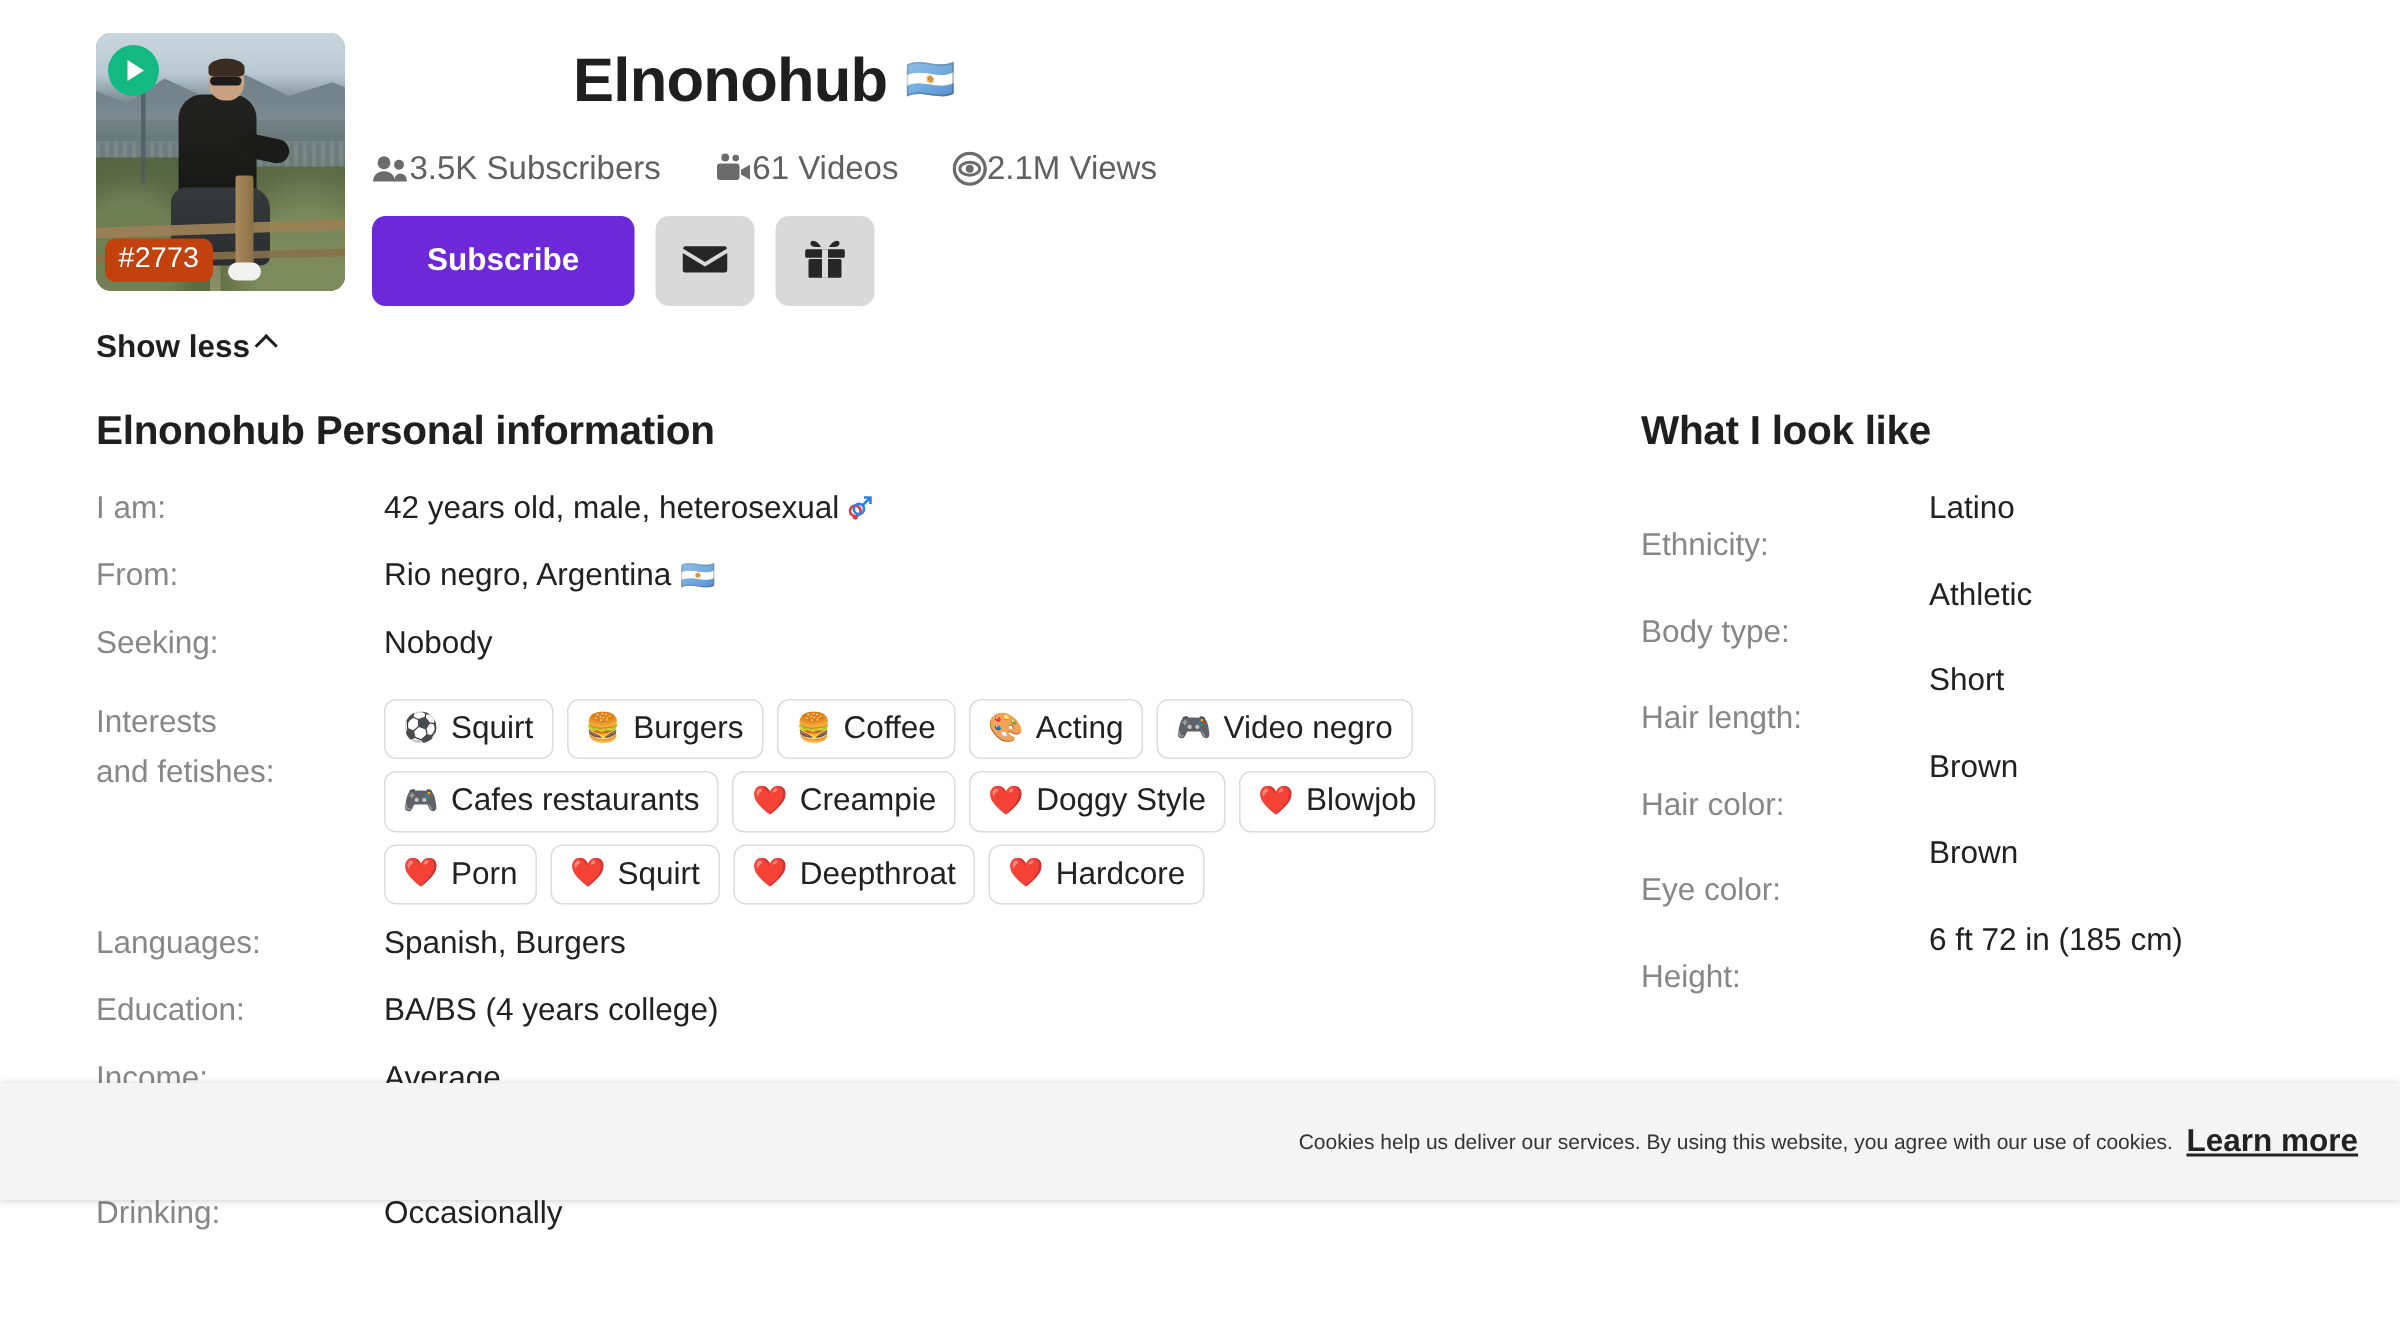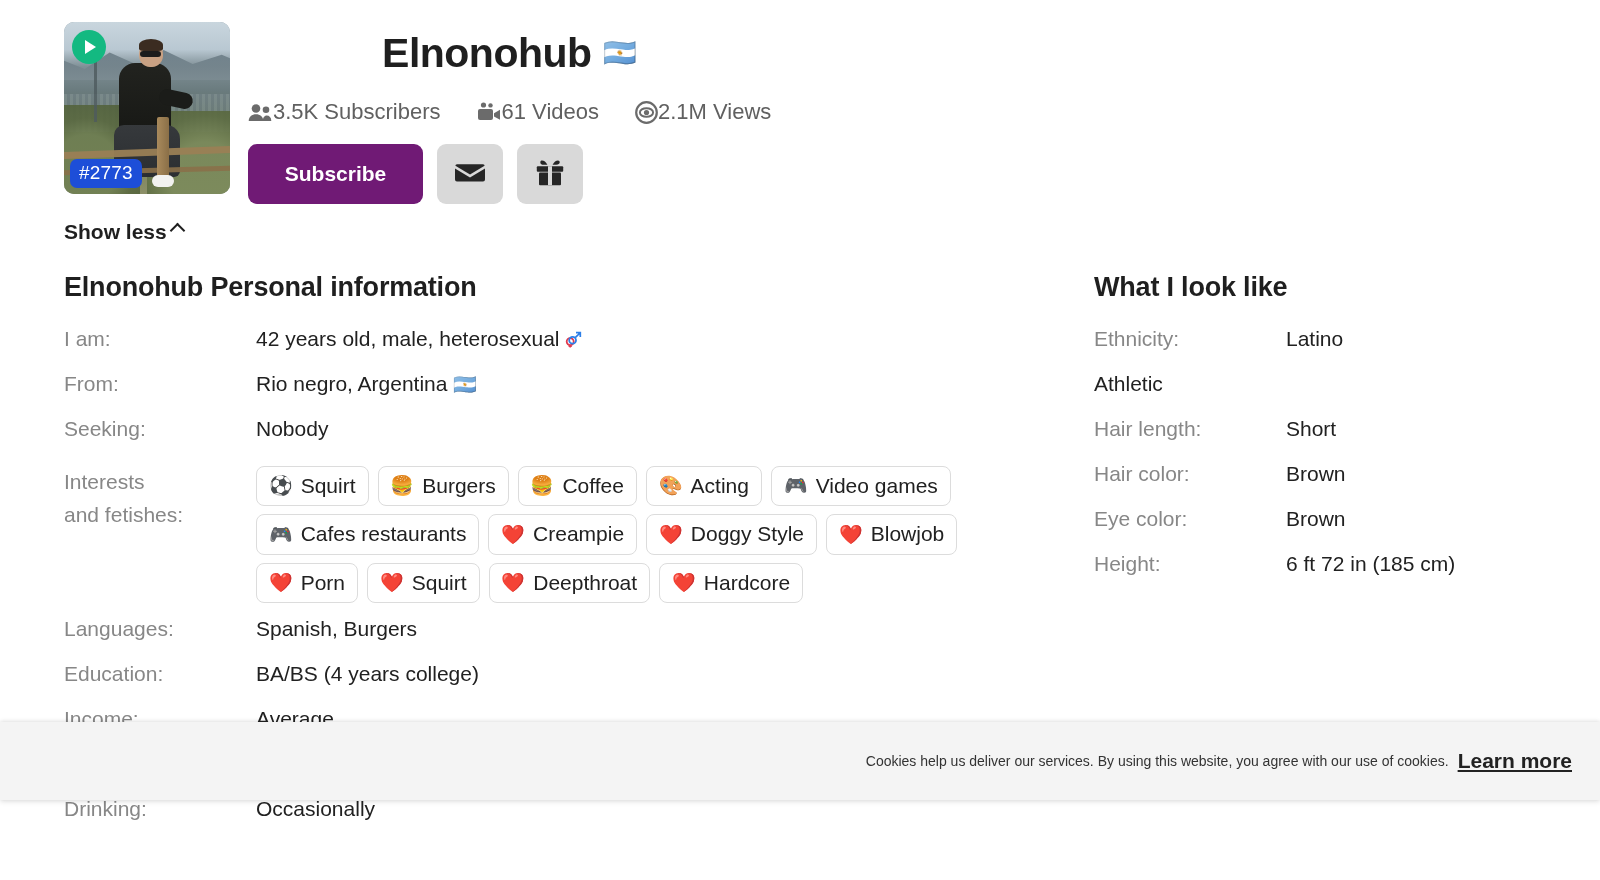--- a/index.html
+++ b/index.html
@@ -179,21 +179,21 @@
     border-left: 11px solid #ffffff;
     border-top: 7px solid transparent;
     border-bottom: 7px solid transparent;
     margin-left: 3px;
   }
 
   .rank-badge {
     position: absolute;
     left: 6px;
     bottom: 6px;
-    background: #1d4ed8;
+    background: #c2410c;
     color: #ffffff;
     font-size: 19px;
     font-weight: 400;
     padding: 3px 9px 4px;
     border-radius: 7px;
     letter-spacing: .2px;
   }
 
   .header-right {
     margin-left: 18px;
@@ -227,21 +227,21 @@
   .stat { display: flex; align-items: center; }
   .stat svg { display: block; }
 
   .actions-row {
     display: flex;
     align-items: center;
     gap: 14px;
     margin-top: 19px;
   }
   .subscribe-btn {
-    background: #701a75;
+    background: #6d28d9;
     color: #ffffff;
     border: none;
     border-radius: 9px;
     font-size: 21px;
     font-weight: bold;
     padding: 0 30px;
     height: 60px;
     min-width: 175px;
     cursor: pointer;
     font-family: "Liberation Sans", sans-serif;
@@ -306,21 +306,21 @@
     align-items: flex-start;
     min-height: 45px;
   }
   .info-label {
     color: #878787;
     font-size: 21px;
     flex: 0 0 auto;
     line-height: 1.55;
   }
   .col-left .info-label { width: 192px; }
-  .col-right .info-label { width: 192px; }
+  .col-right .info-label { width: 192px; margin-top: 25px; }
   .info-value {
     color: #212121;
     font-size: 21px;
     line-height: 1.55;
   }
   .info-value .emoji { font-size: 19px; }
 
   .tags {
     display: flex;
     flex-wrap: wrap;
@@ -525,21 +525,21 @@
             <span class="tag">
               <span class="t-emoji">🍔</span>
               <span>Coffee</span>
             </span>
             <span class="tag">
               <span class="t-emoji">🎨</span>
               <span>Acting</span>
             </span>
             <span class="tag">
               <span class="t-emoji">🎮</span>
-              <span>Video games</span>
+              <span>Video negro</span>
             </span>
             <span class="tag">
               <span class="t-emoji">🎮</span>
               <span>Cafes restaurants</span>
             </span>
             <span class="tag">
               <span class="t-emoji">❤️</span>
               <span>Creampie</span>
             </span>
             <span class="tag">
@@ -595,20 +595,21 @@
   </div>
 
   <div class="col-right">
     <div class="section-title">What I look like</div>
     <div class="info-table" id="appearance-host">
         <div class="info-row">
           <div class="info-label">Ethnicity:</div>
           <div class="info-value">Latino</div>
         </div>
         <div class="info-row">
+          <div class="info-label">Body type:</div>
           <div class="info-value">Athletic</div>
         </div>
         <div class="info-row">
           <div class="info-label">Hair length:</div>
           <div class="info-value">Short</div>
         </div>
         <div class="info-row">
           <div class="info-label">Hair color:</div>
           <div class="info-value">Brown</div>
         </div>

